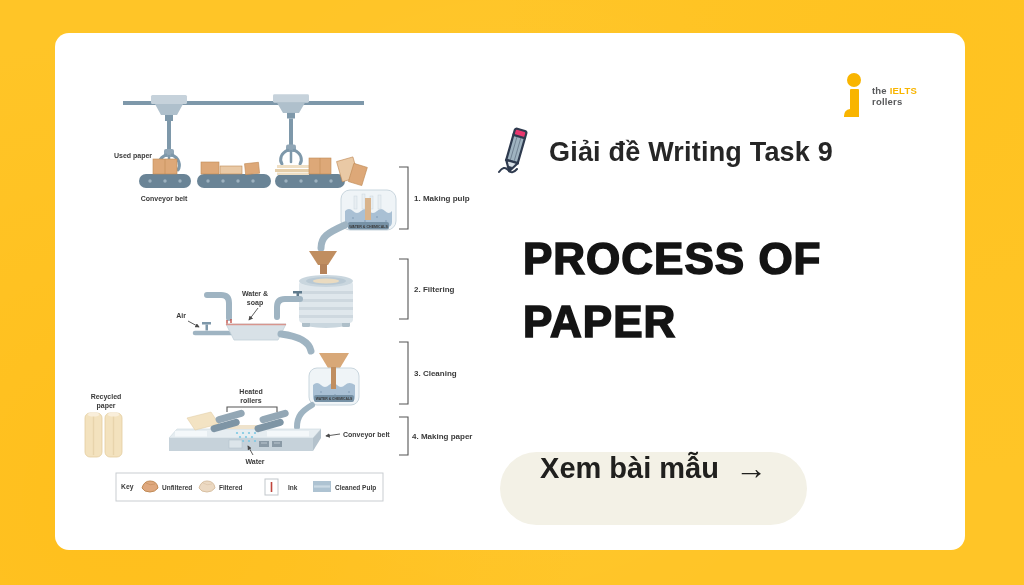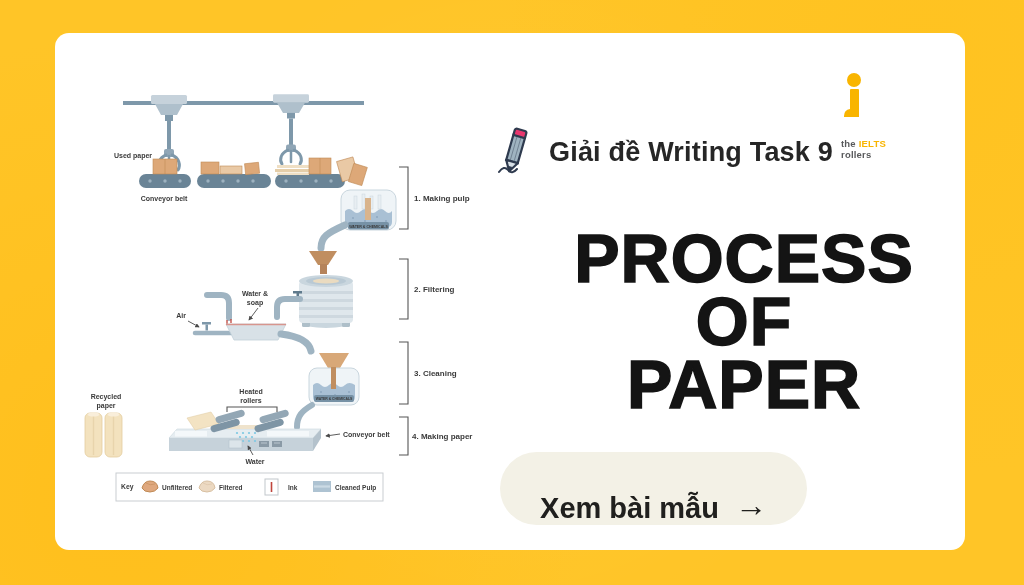--- a/index.html
+++ b/index.html
@@ -11,32 +11,32 @@
       radial-gradient(circle at 90% 10%, rgba(255,190,20,.35), transparent 40%),
       radial-gradient(circle at 50% 50%, rgba(255,255,255,.05), transparent 60%),
       #FFC527;
     position:relative;
   }
   .card {
     position:absolute; left:55px; top:33px; width:910px; height:517px;
     background:#ffffff; border-radius:14px;
   }
   
-  .logo { position:absolute; top:40px; left:786px; display:flex; align-items:flex-start; gap:5px;flex-direction:column; }
+  .logo { position:absolute; top:40px; left:786px; display:flex; align-items:flex-start; gap:5px; }
   .logo-text { padding-top:12px; font-size:9.5px; font-weight:bold; color:#58595B; line-height:11px; letter-spacing:.2px;}
   .logo-text .y { color:#F9B500; }
   .kicker { position:absolute; left:440px; top:94px; display:flex; align-items:center; gap:14px; }
   .kicker-label { font-size:27px; font-weight:bold; color:#262626; letter-spacing:.2px; }
   .title { position:absolute; left:468px; top:194px; color:#141414; font-weight:bold;
-           font-size:68px; line-height:63px; letter-spacing:1px;text-align:center;
+           font-size:44px; line-height:63px; letter-spacing:1px;
            -webkit-text-stroke:1.6px #141414; }
   .cta {
     position:absolute; left:445px; top:419px; width:307px; height:73px;
     background:#F3F1E6; border-radius:37px; border:none; cursor:pointer;
-    display:flex; align-items:flex-end; justify-content:center; gap:16px;
+    display:flex; align-items:flex-start; justify-content:center; gap:16px;
     font-family:"Liberation Sans", sans-serif;
   }
   .cta-label { font-size:29px; font-weight:bold; color:#20201E; }
   .cta-arrow { font-size:32px; color:#20201E; line-height:1; padding-bottom:4px; }
   
   .diagram { position:absolute; left:14px; top:52px; }
   .dlabel { font-family:"Liberation Sans", sans-serif; font-weight:bold; fill:#3A3A3A; }
 </style>
 </head>
 <body>

